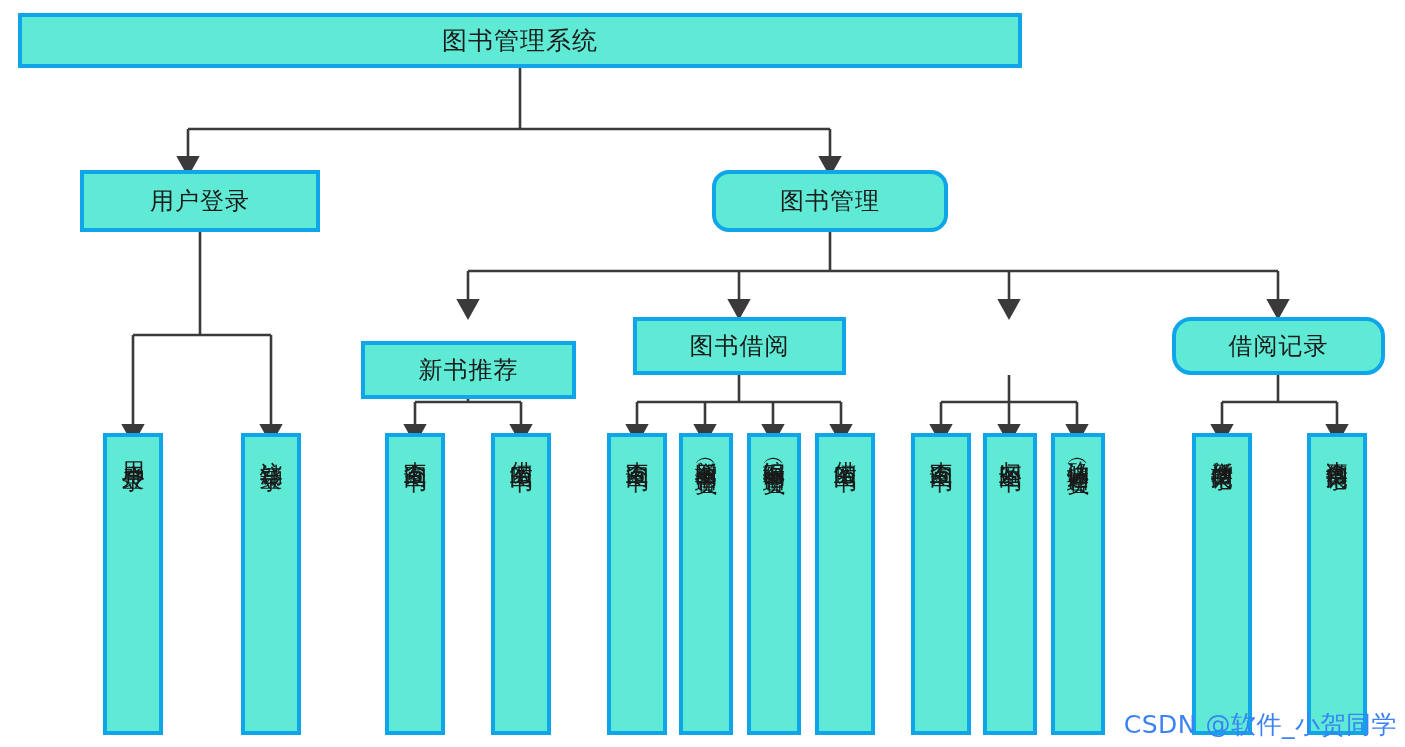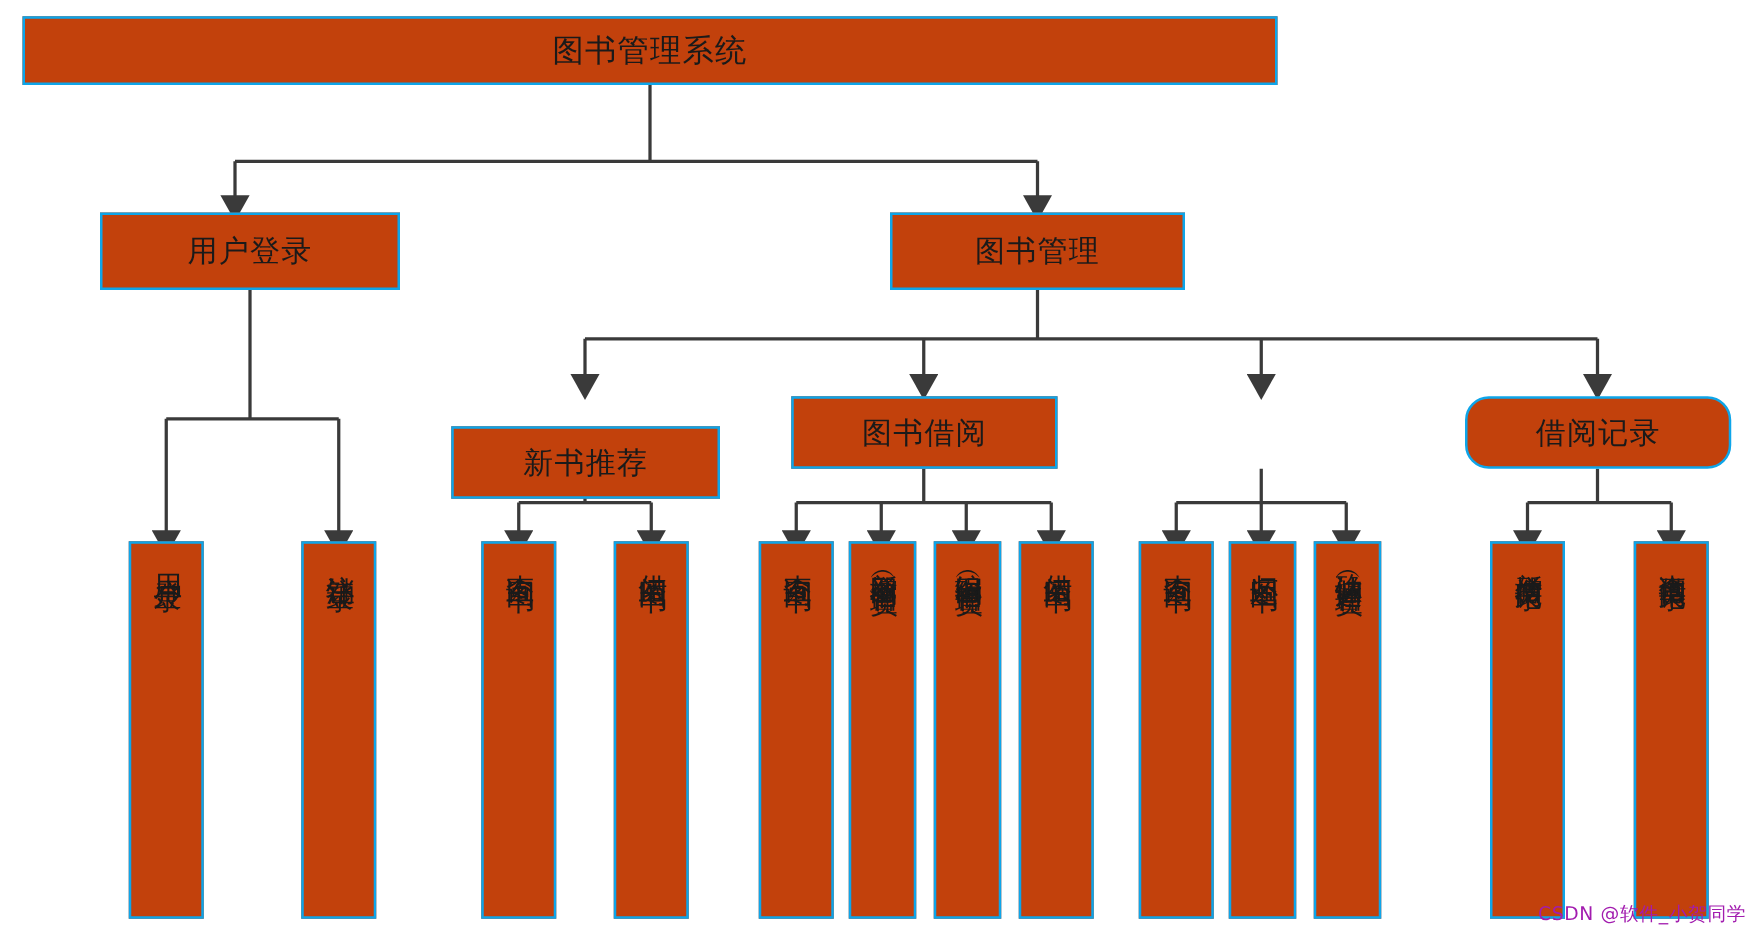--- a/index.html
+++ b/index.html
@@ -22,22 +22,22 @@
   #connectors {
     position: absolute;
     left: 0;
     top: 0;
     width: 1405px;
     height: 747px;
   }
   .node {
     position: absolute;
     box-sizing: border-box;
-    border: 2px solid #0ea5e9;
-    background: #c2410c;
+    border: 4px solid #0ea5e9;
+    background: #5eead4;
     display: flex;
     align-items: center;
     justify-content: center;
     z-index: 2;
     text-align: center;
   }
   
   .node.h {
     font-size: 24px;
     line-height: 1.2;
@@ -63,22 +63,22 @@
     -webkit-text-orientation: upright;
   }
   .node.v.tall .vtext {
     font-size: 22px;
     letter-spacing: 2px;
   }
   .watermark {
     position: absolute;
     right: 8px;
     bottom: 6px;
-    font-size: 15px;
-    color: #a21caf;
+    font-size: 25px;
+    color: #3b82f6;
     white-space: nowrap;
     z-index: 5;
     letter-spacing: 0.5px;
   }
 </style>
 </head>
 <body>
 
 <div id="diagram">
 
@@ -132,21 +132,21 @@
     </g>
   </svg>
 
   <div class="node h root" style="left:18px; top:13px; width:1004px; height:55px;">
     <span>图书管理系统</span>
   </div>
 
   <div class="node h" style="left:80px; top:170px; width:240px; height:62px;">
     <span>用户登录</span>
   </div>
-  <div class="node h" style="left:712px; top:170px; width:236px; height:62px;">
+  <div class="node h" style="left:712px; top:170px; width:236px; height:62px;border-radius:17px;">
     <span>图书管理</span>
   </div>
 
   <div class="node h" style="left:361px; top:317px; width:215px; height:58px;margin-top:24px;">
     <span>新书推荐</span>
   </div>
   <div class="node h" style="left:633px; top:317px; width:213px; height:58px;">
     <span>图书借阅</span>
   </div>
   <div class="node h" style="left:1172px; top:317px; width:213px; height:58px;border-radius:19px;">

